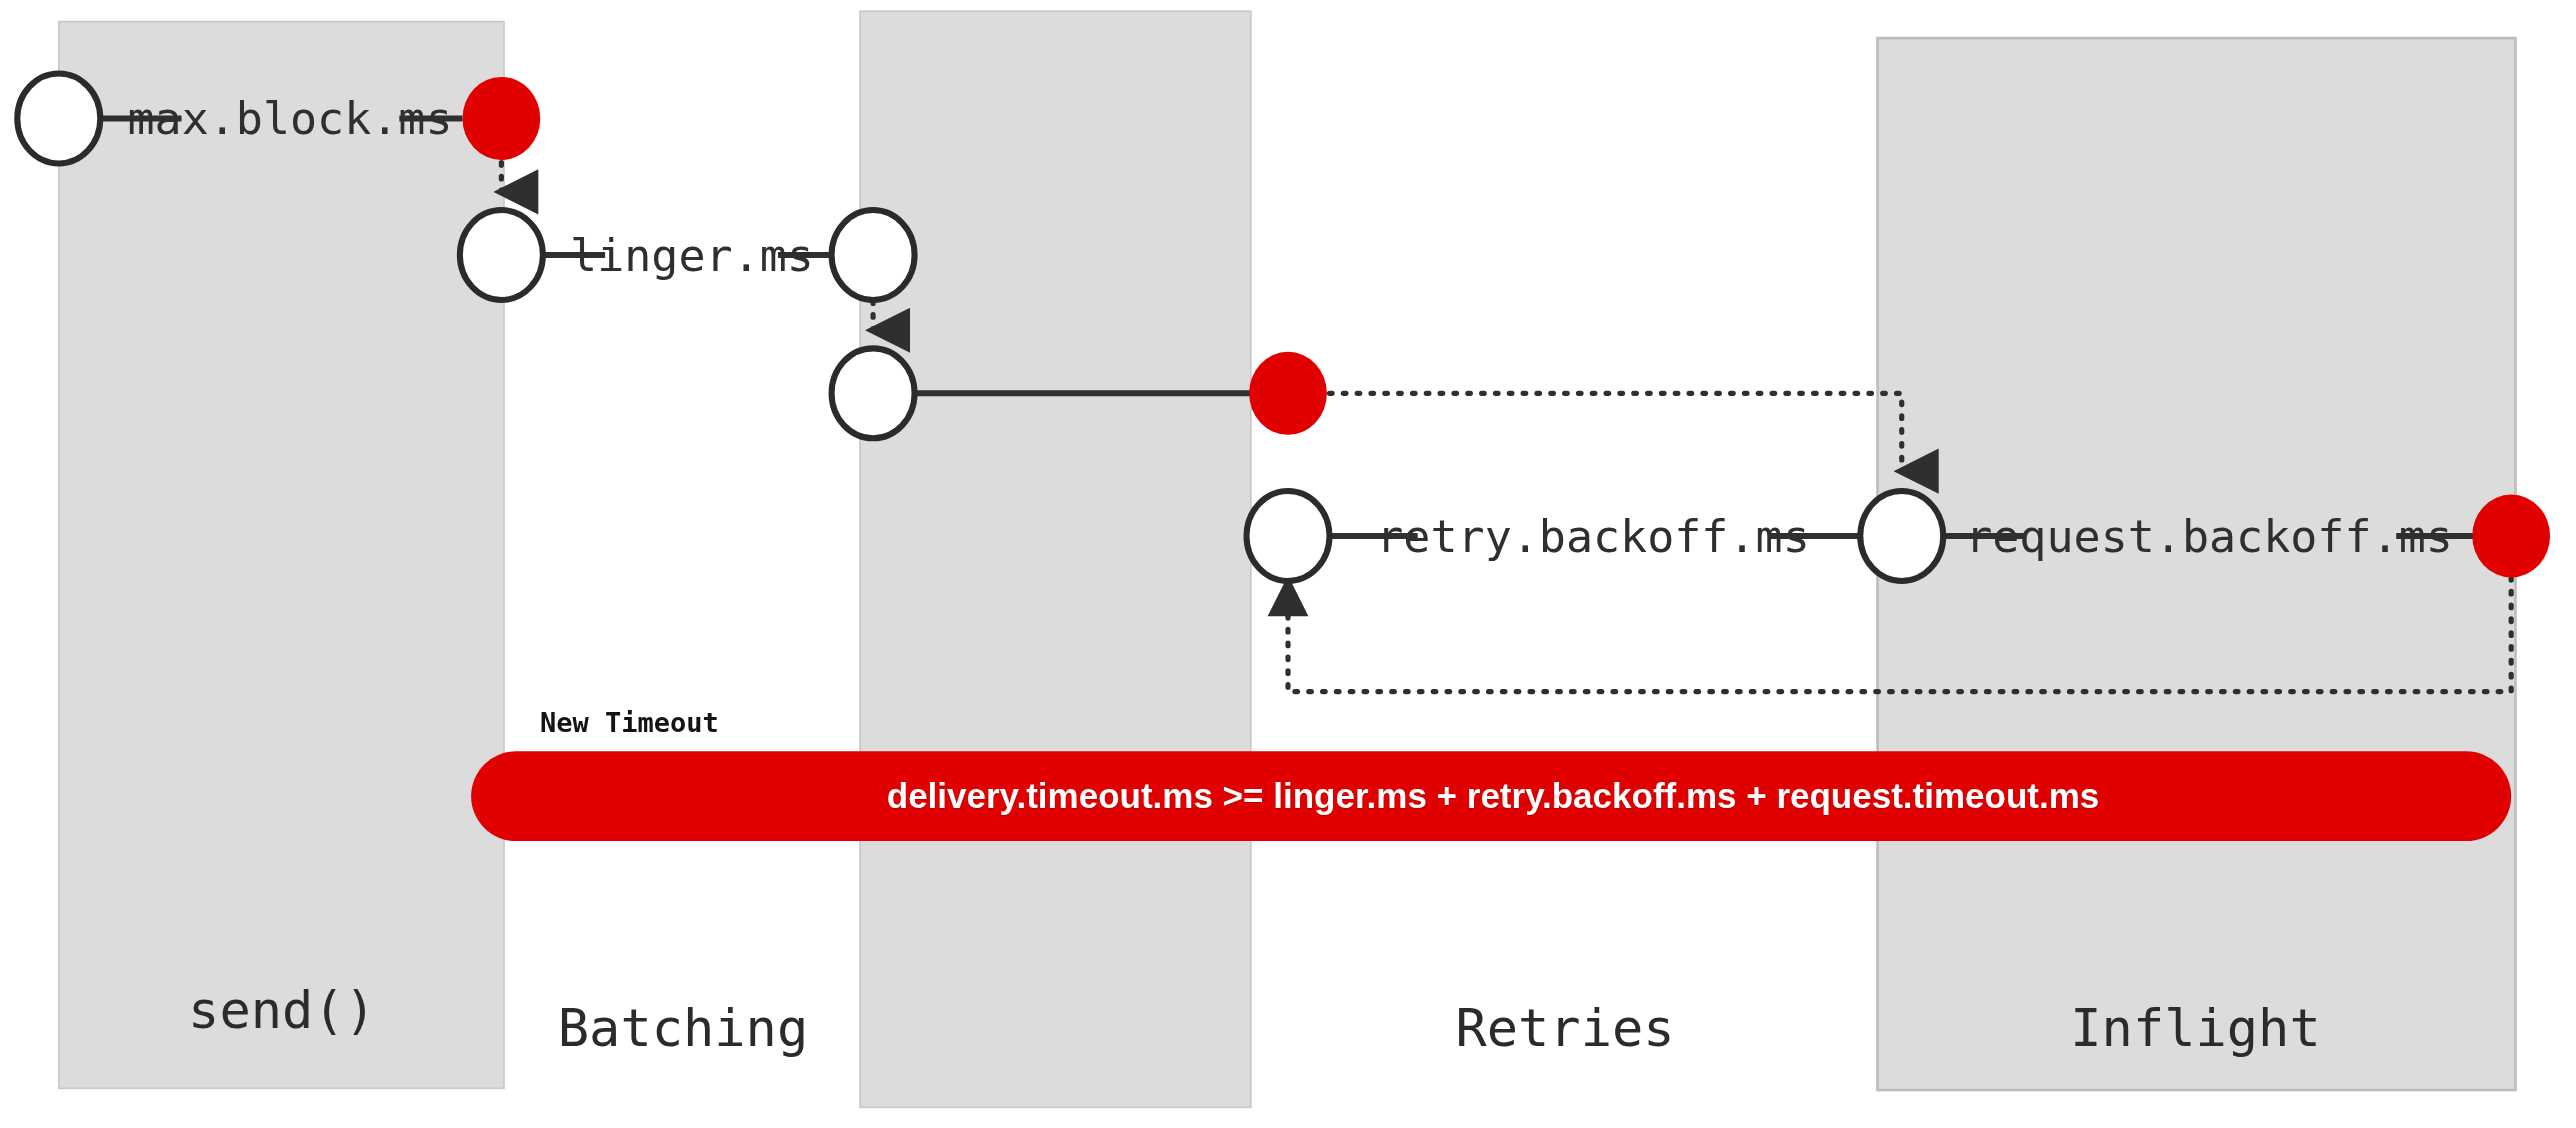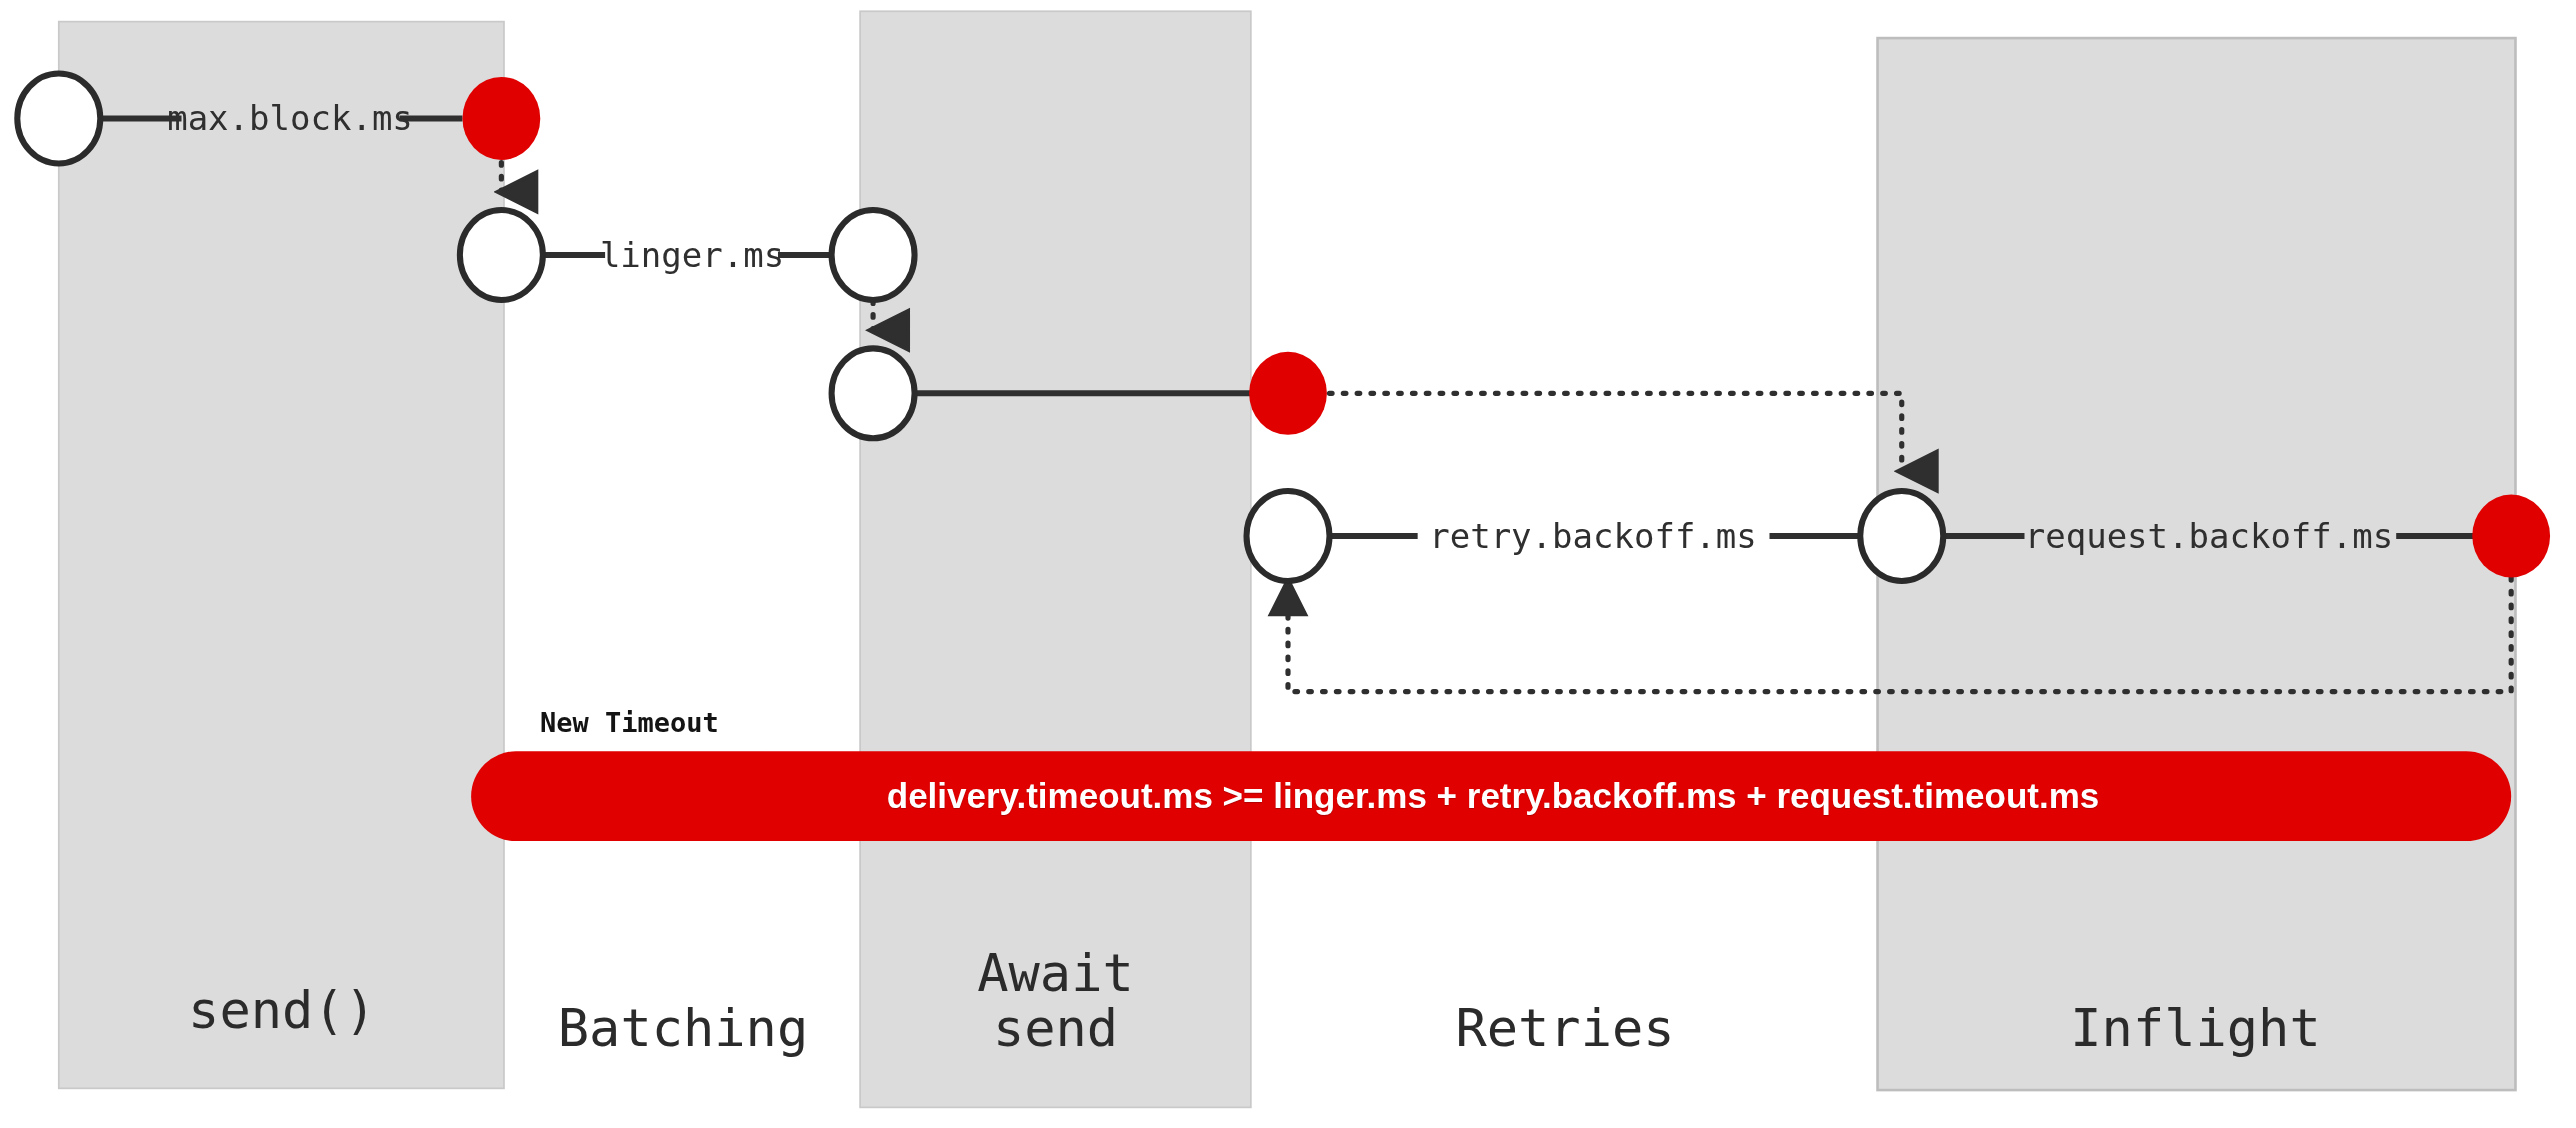--- a/index.html
+++ b/index.html
@@ -30,21 +30,21 @@
     font-family: "DejaVu Sans Mono", "Liberation Mono", monospace;
     font-size: 52px;
     color: #2b2b2b;
     line-height: 1.06;
     letter-spacing: 0px;
     white-space: pre-line;
   }
   .edge-label {
     position: absolute;
     font-family: "DejaVu Sans Mono", "Liberation Mono", monospace;
-    font-size: 34px;
+    font-size: 45px;
     color: #2f2f2f;
     white-space: nowrap;
     transform: translate(-50%, -50%);
   }
   .new-timeout-label {
     position: absolute;
     font-family: "DejaVu Sans Mono", "Liberation Mono", monospace;
     font-size: 27px;
     font-weight: bold;
     color: #141414;
@@ -127,19 +127,17 @@
   <div class="edge-label" style="left:692px;  top:255px;">linger.ms</div>
   <div class="edge-label" style="left:1593px; top:536px;">retry.backoff.ms</div>
   <div class="edge-label" style="left:2209px; top:536px;">request.backoff.ms</div>
 
   <div class="new-timeout-label" style="left:540px; top:707px;">New Timeout</div>
 
   <div class="banner-text" style="left:1493px; top:796px;">delivery.timeout.ms &gt;= linger.ms + retry.backoff.ms + request.timeout.ms</div>
 
   <div class="band-label" style="left:73px;   top:983px; width:418px;">send()</div>
   <div class="band-label" style="left:519px;  top:1001px; width:328px;">Batching</div>
-  <div class="band-label" style="left:873px; top:946px; width:365px;">Await
-send</div>
   <div class="band-label" style="left:1893px; top:1001px; width:605px;">Inflight</div>
   <div class="band-label" style="left:1271px; top:1001px; width:588px;">Retries</div>
 
 </div>
 
 
 </body></html>

